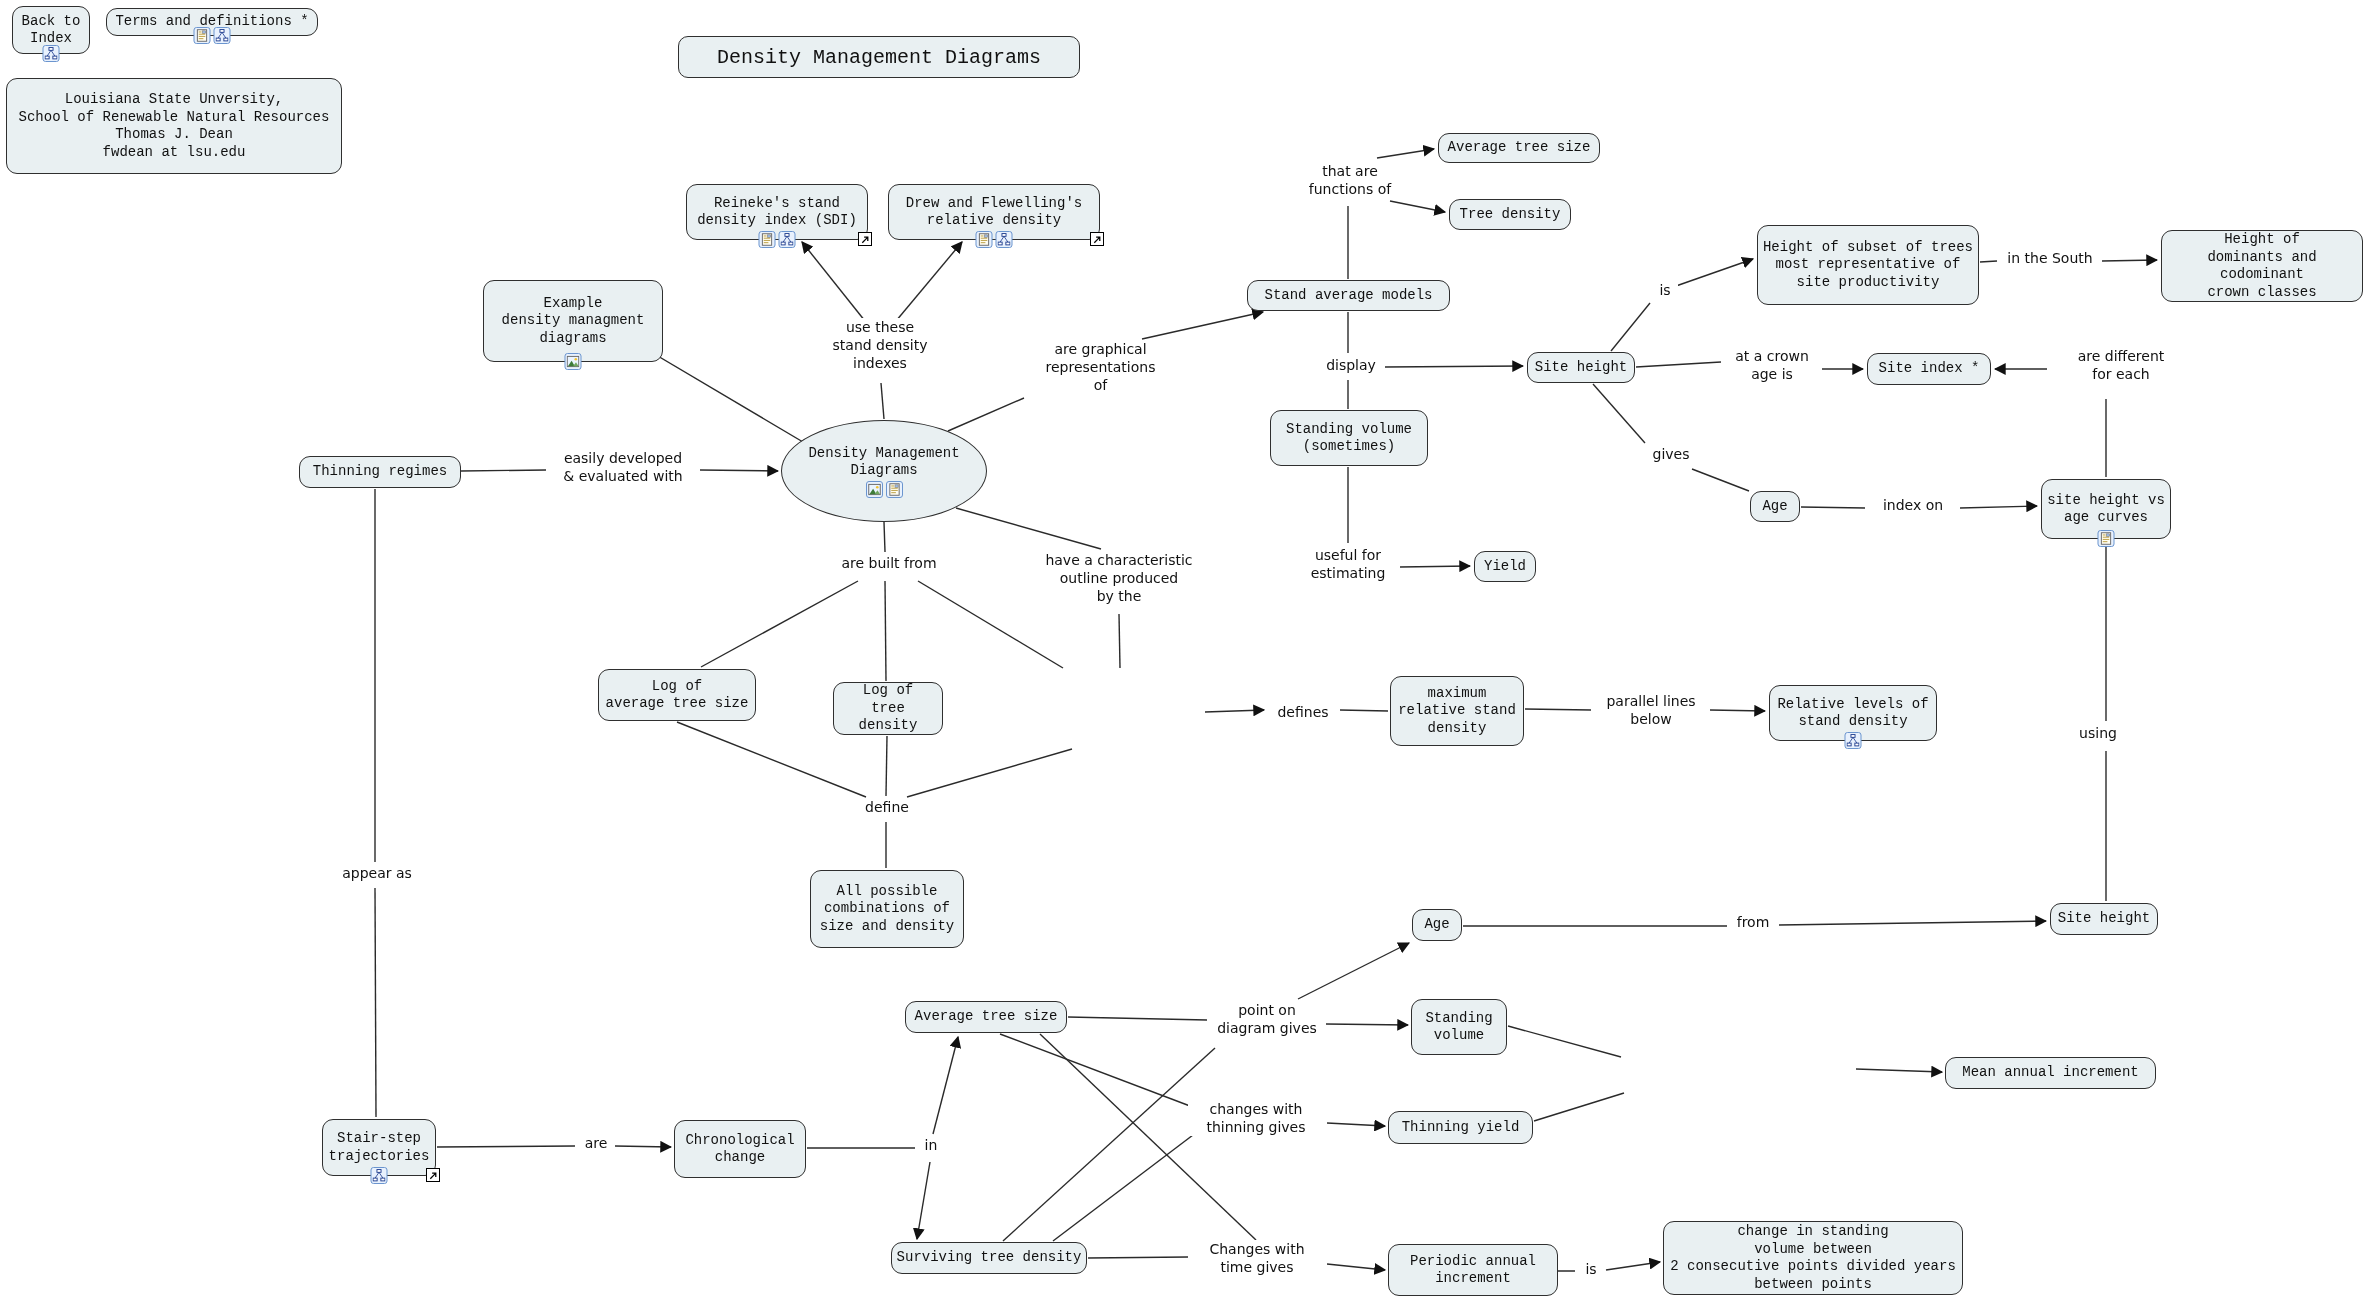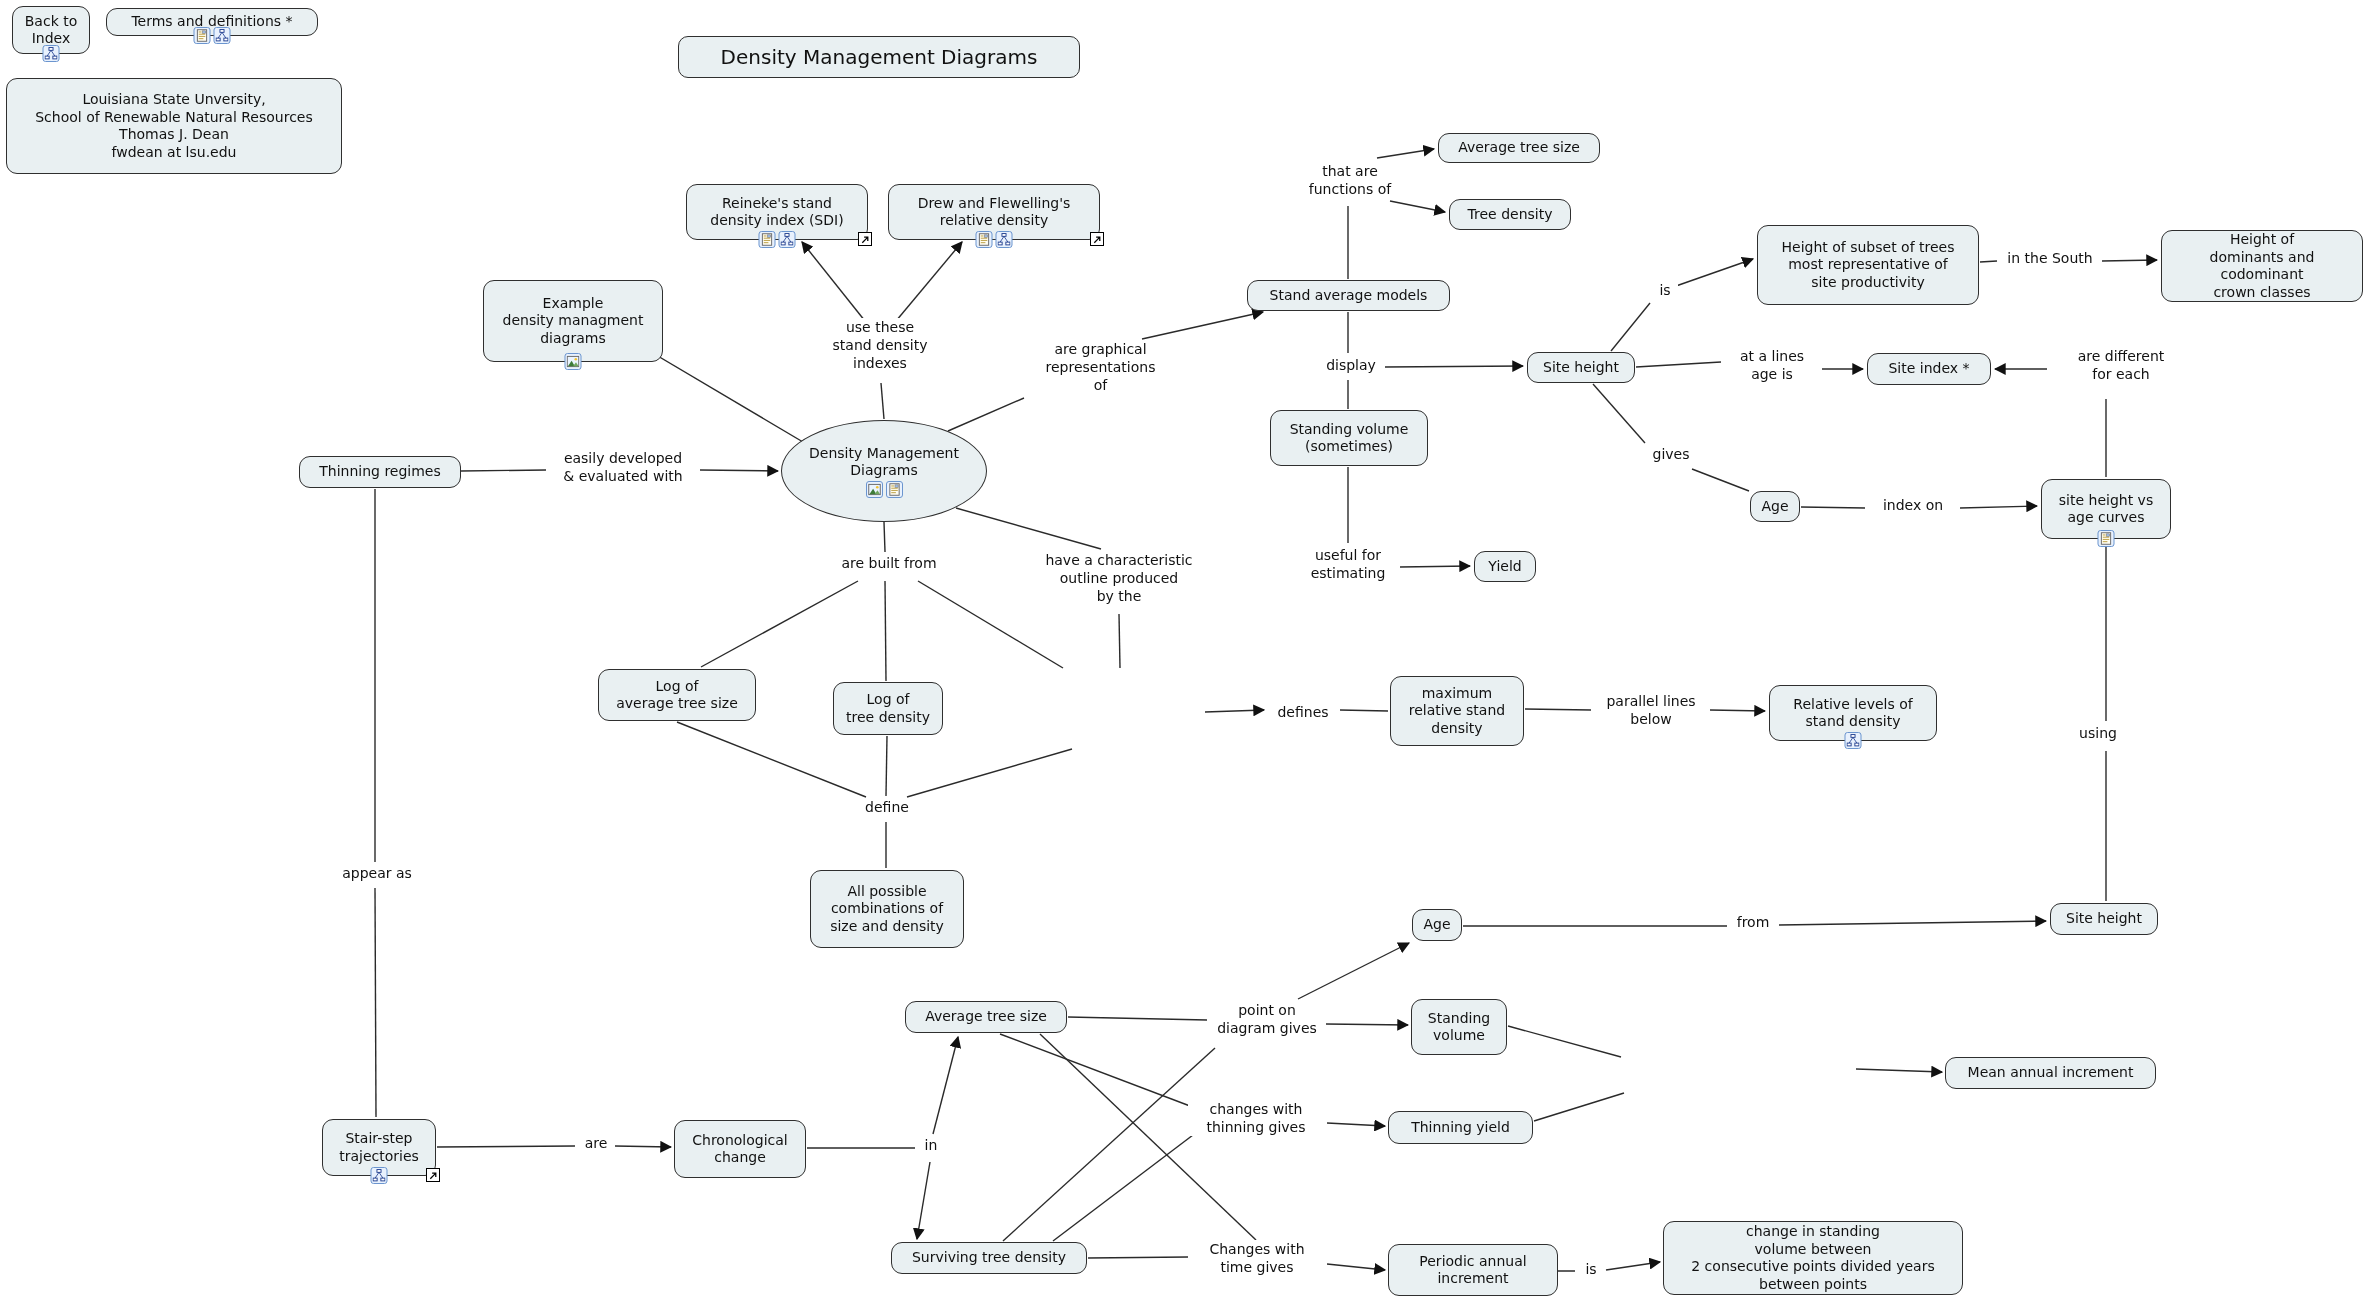--- a/index.html
+++ b/index.html
@@ -1,20 +1,20 @@
 <!DOCTYPE html>
 <html><head>
 <meta charset="utf-8">
 <style>
   html,body{margin:0;padding:0;background:#fff;font-family:"DejaVu Sans","Liberation Sans",sans-serif;}
   #cmap{position:relative;width:2365px;height:1296px;background:#ffffff;color:#111;overflow:hidden;}
   svg.wires{position:absolute;left:0;top:0;width:2365px;height:1296px;}
   .node{position:absolute;box-sizing:border-box;background:#e9f0f2;border:1.4px solid #2f2f2f;
         border-radius:11px;display:flex;align-items:center;justify-content:center;
-        text-align:center;font-size:14px;line-height:1.25;padding:2px 4px;}
+        text-align:center;font-size:14px;line-height:1.25;padding:2px 4px;font-family:Liberation Mono, monospace;}
   .nt{white-space:pre-line;}
   .ellipse{border-radius:50%;flex-direction:column;justify-content:center;}
   .title-node{font-size:20px;border-radius:10px;}
   .lbl{position:absolute;box-sizing:border-box;text-align:center;font-size:14px;line-height:1.3;
        background:#fff;white-space:pre-line;padding:0 1px;}
   .ics{position:absolute;left:50%;bottom:-9px;transform:translateX(-50%);display:flex;gap:3px;}
   .ics-in{display:flex;gap:3px;margin-top:1px;}
   .ic{width:17px;height:17px;box-sizing:border-box;border:1.4px solid #6b95cf;border-radius:3px;
       background:#e8f1fd;display:flex;align-items:center;justify-content:center;}
   .lk{position:absolute;right:-5px;bottom:-7px;width:14px;height:14px;box-sizing:border-box;
@@ -396,21 +396,21 @@
 of</div>
 <div class="lbl" style="left:548px;top:449px;width:150px">easily developed
 &amp; evaluated with</div>
 <div class="lbl" style="left:1294px;top:162px;width:112px">that are
 functions of</div>
 <div class="lbl" style="left:1318px;top:356px;width:66px">display</div>
 <div class="lbl" style="left:1298px;top:546px;width:100px">useful for
 estimating</div>
 <div class="lbl" style="left:1652px;top:281px;width:26px">is</div>
 <div class="lbl" style="left:2000px;top:249px;width:100px">in the South</div>
-<div class="lbl" style="left:1724px;top:347px;width:96px">at a lines
+<div class="lbl" style="left:1724px;top:347px;width:96px">at a crown
 age is</div>
 <div class="lbl" style="left:2050px;top:347px;width:142px">are different
 for each</div>
 <div class="lbl" style="left:1642px;top:445px;width:58px">gives</div>
 <div class="lbl" style="left:1868px;top:496px;width:90px">index on</div>
 <div class="lbl" style="left:2068px;top:724px;width:60px">using</div>
 <div class="lbl" style="left:824px;top:554px;width:130px">are built from</div>
 <div class="lbl" style="left:1026px;top:551px;width:186px">have a characteristic
 outline produced
 by the</div>

